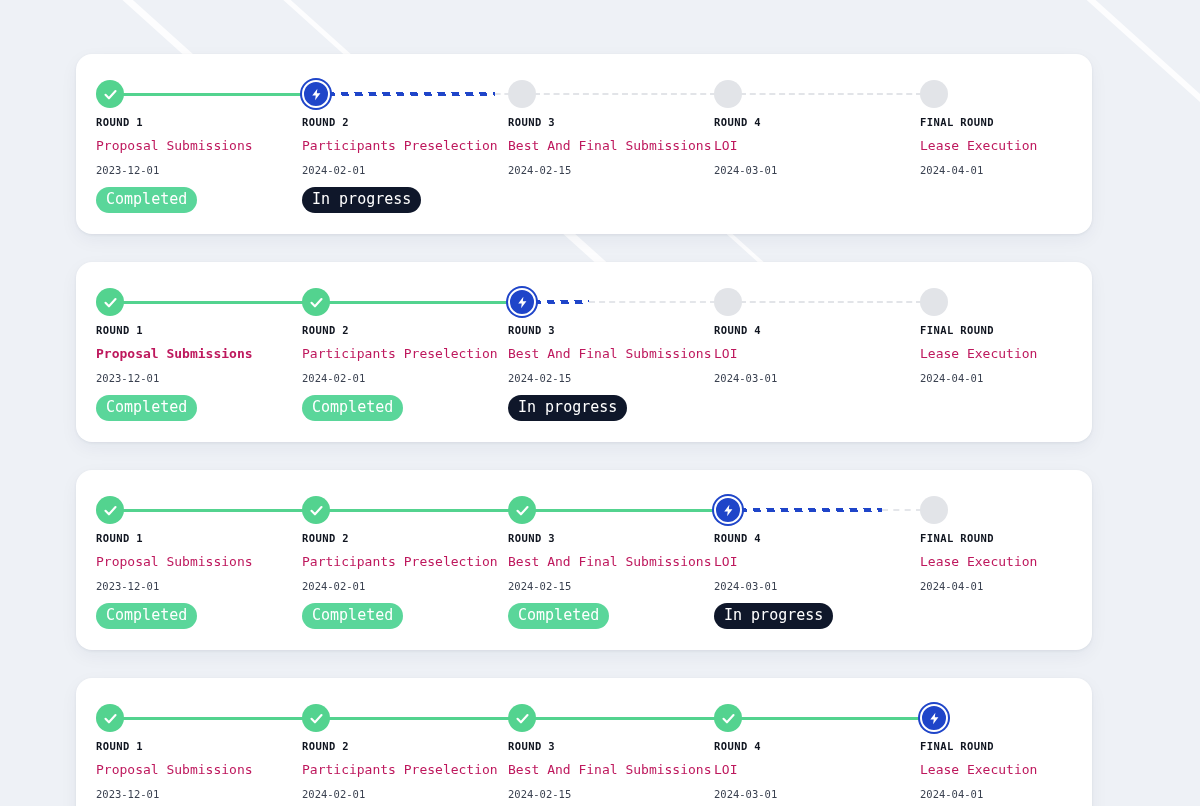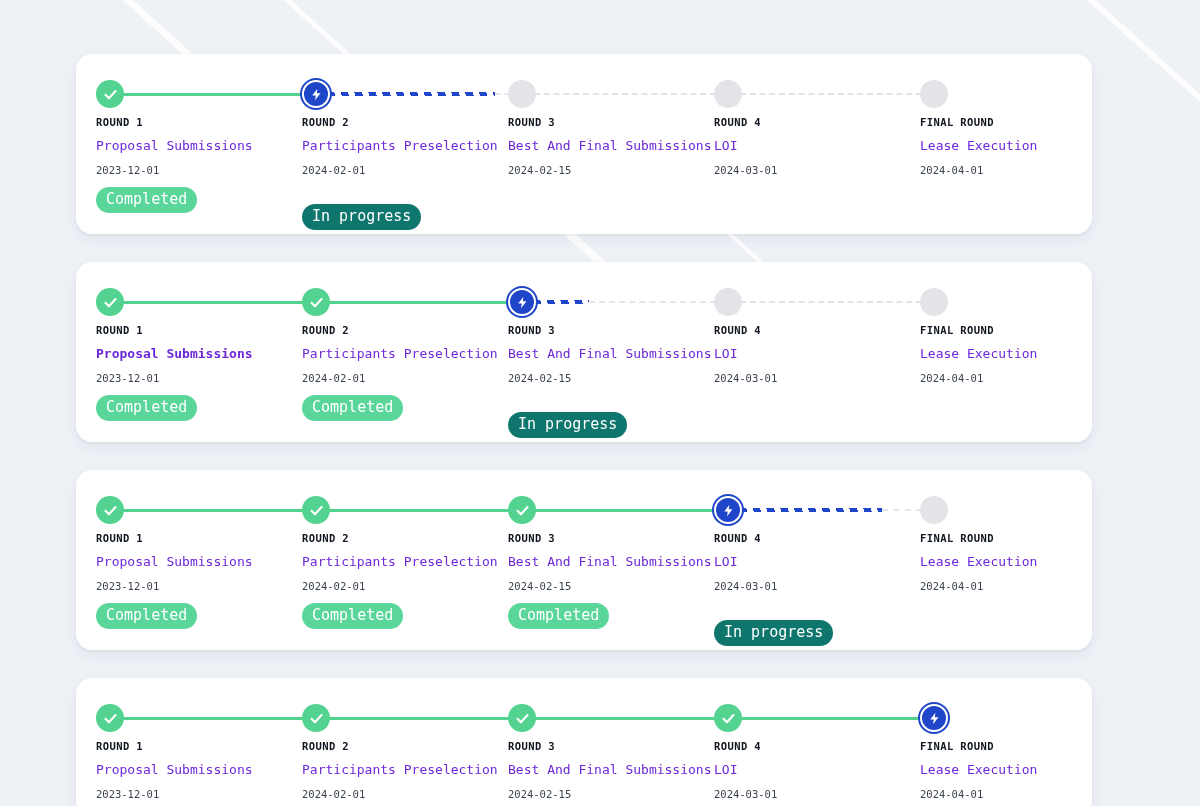--- a/index.html
+++ b/index.html
@@ -153,21 +153,21 @@
   .round-label {
     font-size: 10.5px;
     font-weight: bold;
     letter-spacing: 0.4px;
     color: #101520;
     margin-bottom: 10px;
     white-space: nowrap;
   }
   .title {
     font-size: 13px;
-    color: #6d28d9;
+    color: #be185d;
     line-height: 1.2;
     margin-bottom: 10px;
     white-space: nowrap;
   }
   .title.bold { font-weight: bold; }
   .date {
     font-size: 10.5px;
     color: #3a4150;
     margin-bottom: 11px;
     white-space: nowrap;
@@ -175,21 +175,21 @@
   .badge {
     display: inline-block;
     font-size: 15px;
     line-height: 1;
     padding: 5px 10px 6px 10px;
     border-radius: 999px;
     color: #ffffff;
     white-space: nowrap;
   }
   .badge.completed { background: #5ad69a; }
-  .badge.inprogress { background: #0f766e; margin-top: 17px; }
+  .badge.inprogress { background: #0f172a; }
 </style>
 </head>
 <body>
 
 <div class="bg-stripes">
   <div class="stripe stripe-a"></div>
   <div class="stripe stripe-b"></div>
   <div class="stripe stripe-c"></div>
   <div class="stripe stripe-d"></div>
   <div class="stripe stripe-e"></div>

